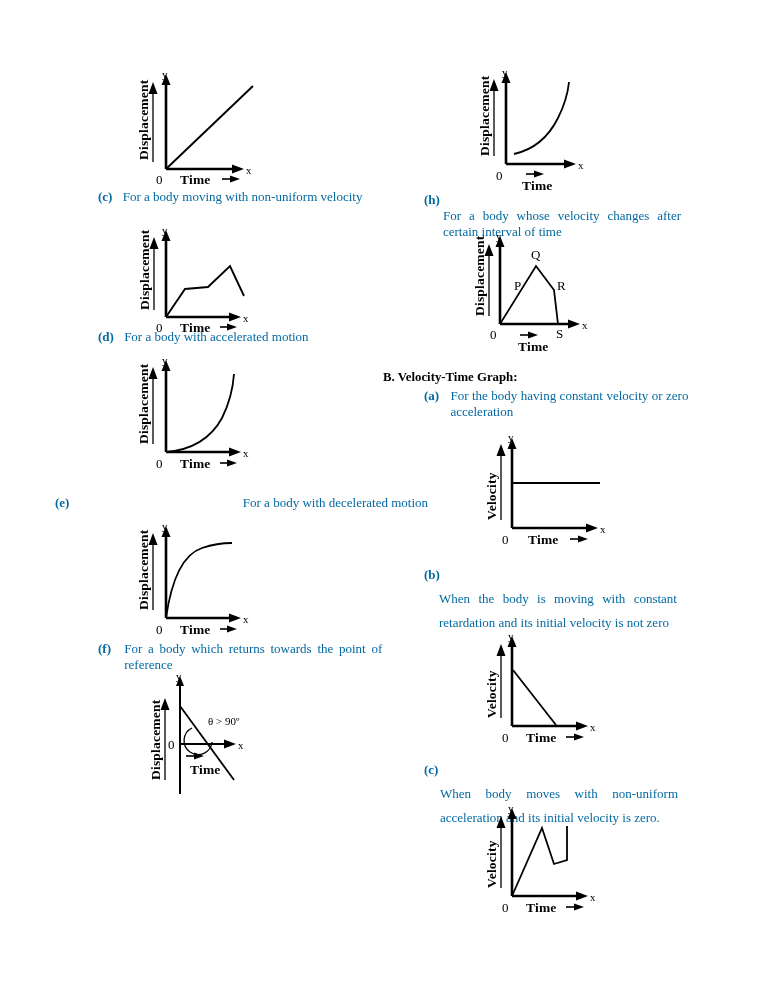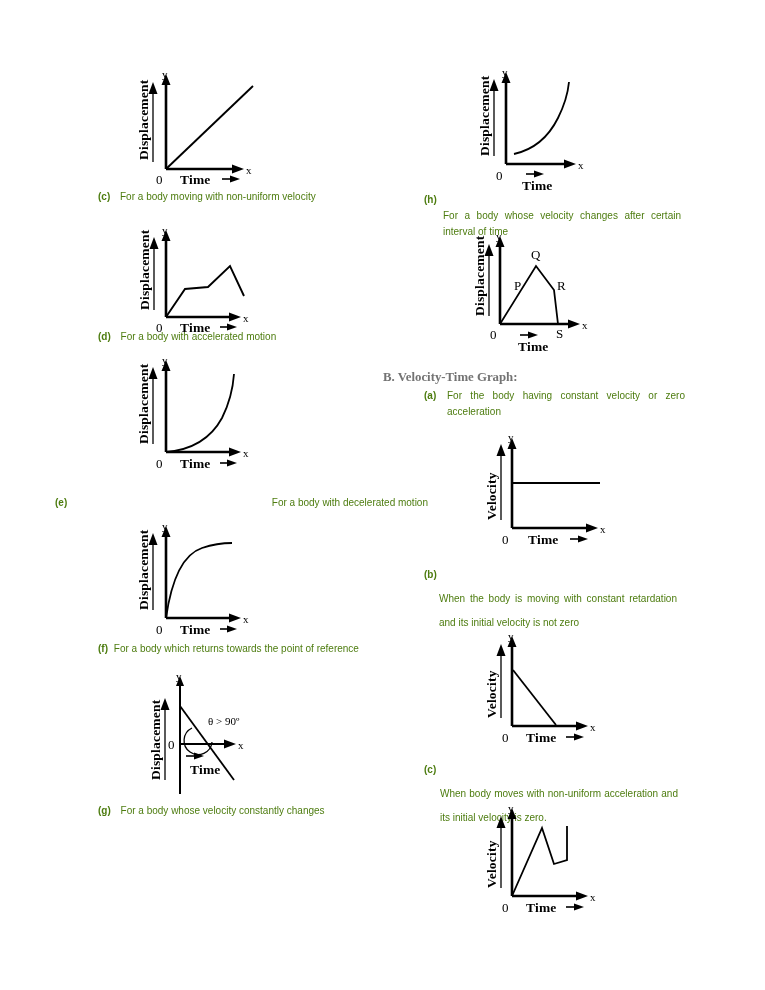--- a/index.html
+++ b/index.html
@@ -20,42 +20,42 @@
     left: 0; top: 0;
     width: 765px;
     height: 990px;
     background: #ffffff;
   }
   .fig {
     position: absolute;
   }
   .cap {
     position: absolute;
-    font-family: Liberation Sans, sans-serif;
-    font-size: 10px;
+    font-family: Liberation Serif, serif;
+    font-size: 13px;
     line-height: 16px;
-    color: #4d7c0f;
+    color: #0369a1;
   }
   .cap .tag {
     font-weight: bold;
   }
   .cap-body {
     display: inline-block;
     vertical-align: top;
   }
   .just {
     text-align: justify;
     text-justify: inter-word;
   }
   .heading {
     position: absolute;
     font-family: "Liberation Serif", serif;
     font-weight: bold;
     font-size: 12.8px;
-    color: #737373;
+    color: #000000;
   }
   svg { display: block; overflow: visible; }
   svg text {
     font-family: "Liberation Serif", serif;
     fill: #000;
   }
   .axlbl { font-size: 13px; }
   .axname { font-size: 13.5px; font-weight: bold; letter-spacing: .2px;}
   .tiny { font-size: 11px; }
 </style>
@@ -156,21 +156,21 @@
       <text class="tiny" x="125" y="105">x</text>
       <text class="axlbl" x="38" y="116">0</text>
       <text class="axname" x="62" y="116">Time</text>
       <line x1="102" y1="111" x2="112" y2="111" stroke="#000" stroke-width="1.6"></line>
       <polygon points="119,111 109,107.5 109,114.5" fill="#000"></polygon>
     </svg>
   </div>
 
   <div class="cap just" style="left:98px; top:641px; width:290px;">
     <span class="tag">(f)</span>
-    <span class="cap-body" style="margin-left:3px; width:258px;">For a body which returns towards the point of reference</span>
+    <span class="cap-body" style="margin-left:10px; width:258px;">For a body which returns towards the point of reference</span>
   </div>
 
   <div class="fig" style="left:130px; top:668px;">
     <svg width="210" height="130" viewBox="0 0 210 130">
 
       <line x1="50" y1="126" x2="50" y2="16" stroke="#000" stroke-width="2.0"></line>
       <polygon points="50,8 46,18 54,18" fill="#000"></polygon>
 
       <line x1="50" y1="76" x2="96" y2="76" stroke="#000" stroke-width="2.0"></line>
       <polygon points="106,76 94,71.5 94,80.5" fill="#000"></polygon>
@@ -186,24 +186,20 @@
       <text class="tiny" x="46" y="12">y</text>
       <text class="tiny" x="108" y="81">x</text>
       <text class="axlbl" x="38" y="81">0</text>
 
       <line x1="56" y1="88" x2="67" y2="88" stroke="#000" stroke-width="1.6"></line>
       <polygon points="74,88 64,84.5 64,91.5" fill="#000"></polygon>
       <text class="axname" x="60" y="106">Time</text>
     </svg>
   </div>
 
-  <div class="cap" style="left:98px; top:803px; width:330px;">
-    <span class="tag">(g)</span>
-    <span class="cap-body" style="margin-left:7px;">For a body whose velocity constantly changes</span>
-  </div>
 
   <div class="fig" style="left:460px; top:64px;">
     <svg width="190" height="120" viewBox="0 0 190 120">
       <line x1="46" y1="100" x2="46" y2="16" stroke="#000" stroke-width="2.6"></line>
       <polygon points="46,8 41.5,19 50.5,19" fill="#000"></polygon>
       <line x1="46" y1="100" x2="106" y2="100" stroke="#000" stroke-width="2.6"></line>
       <polygon points="116,100 104,95.5 104,104.5" fill="#000"></polygon>
       <path d="M54,90 C 72,86 88,74 98,54 C 105,40 108,28 109,18" fill="none" stroke="#000" stroke-width="1.8"></path>
       <line x1="34" y1="92" x2="34" y2="25" stroke="#000" stroke-width="1.3"></line>
       <polygon points="34,15 29.5,27 38.5,27" fill="#000"></polygon>

